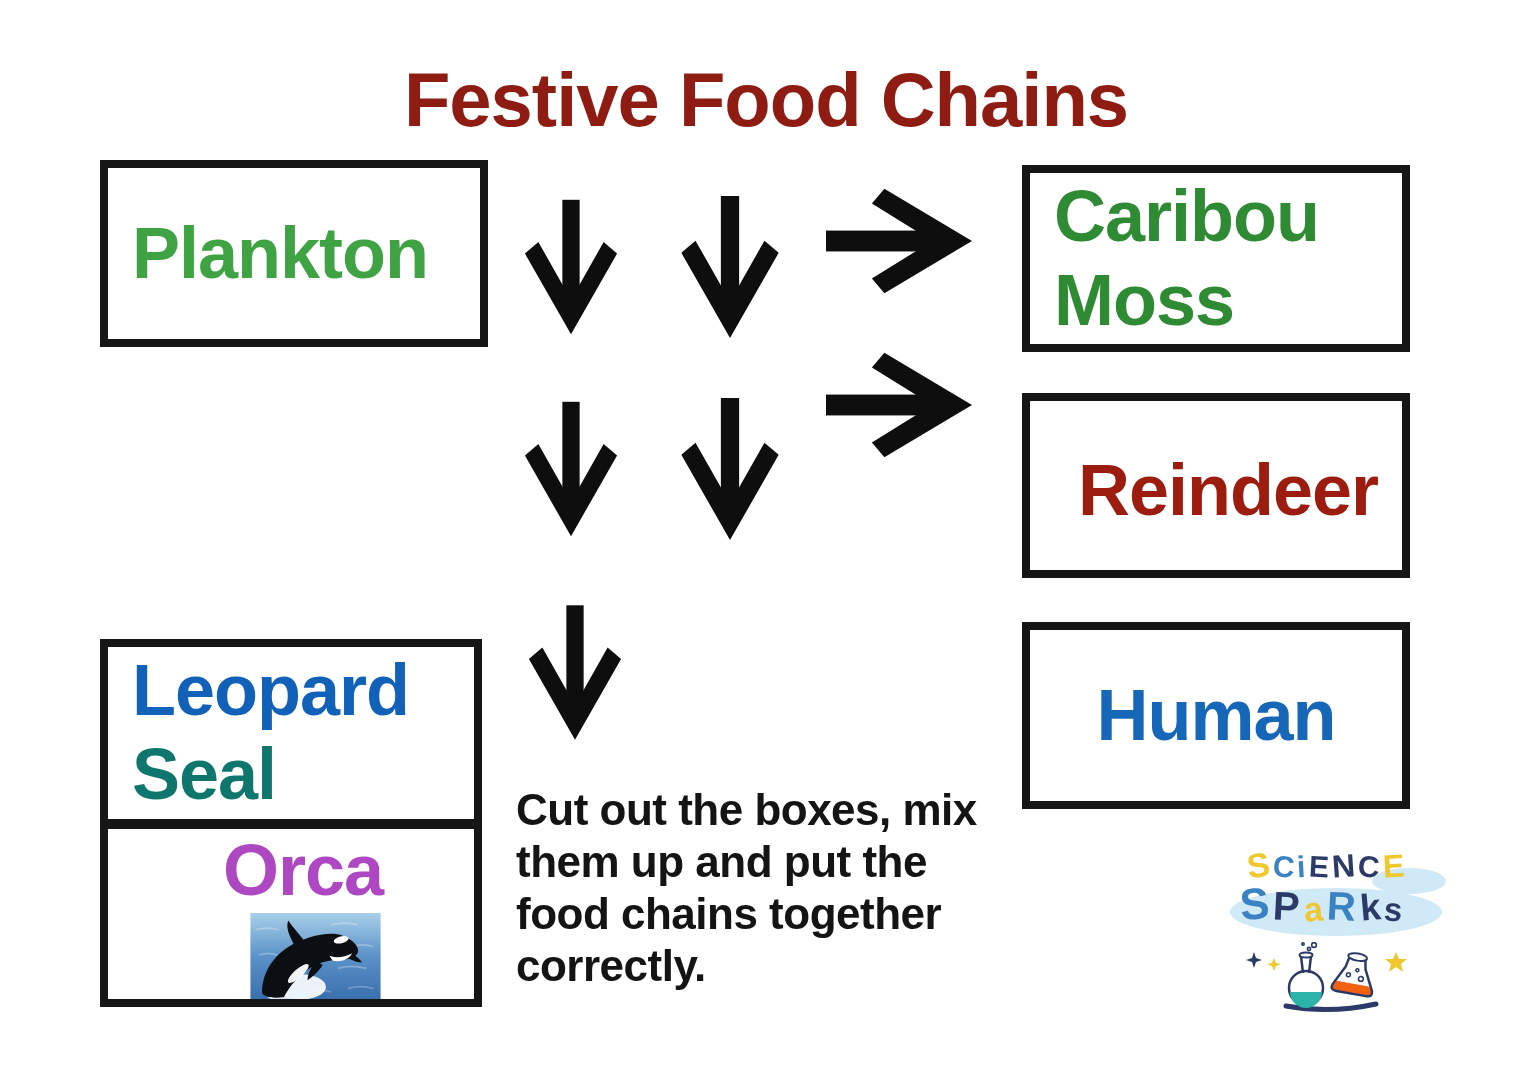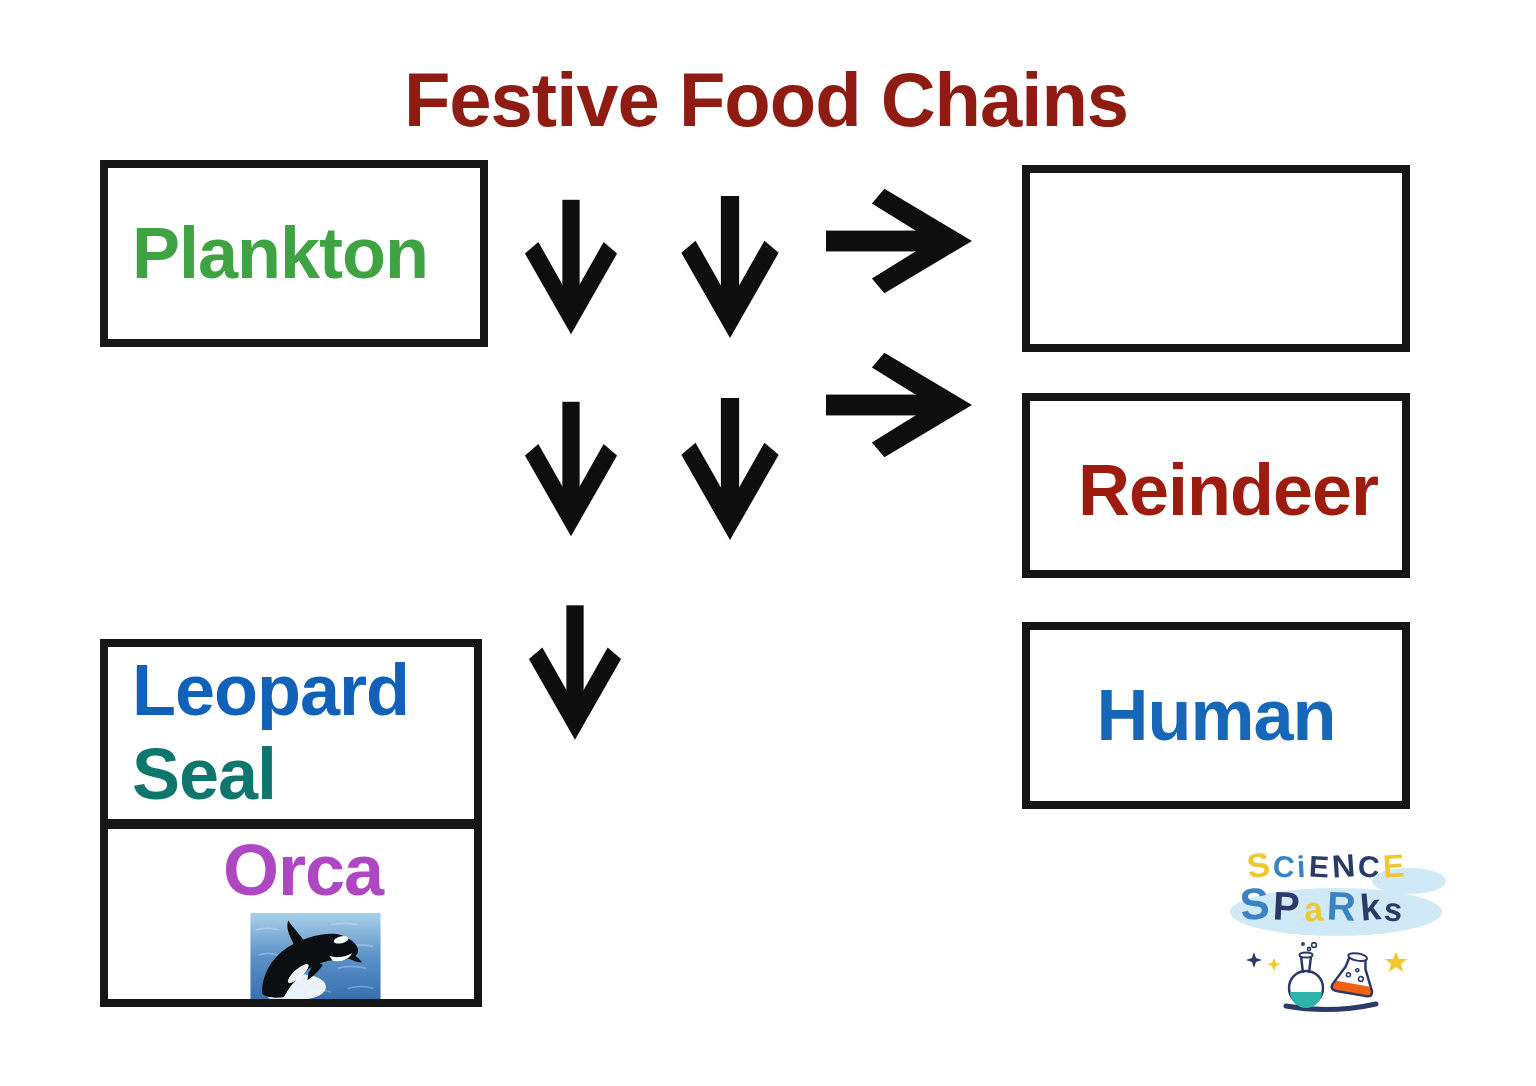--- a/index.html
+++ b/index.html
@@ -68,20 +68,22 @@
         <path d="M78,57 C72,65 68,73 68,80 C74,76 82,69 86,62 Z"></path>
         <path d="M116,47 C123,49 130,54 133,59 C126,59 117,55 112,51 Z"></path>
       </g>
       <ellipse cx="108" cy="32" rx="9" ry="4" fill="#ffffff" transform="rotate(-14 108 32)"></ellipse>
       <path d="M94,51 C101,54 112,53 121,48 C118,55 108,59 98,57 Z" fill="#ffffff"></path>
       <ellipse cx="57" cy="72" rx="16" ry="5" fill="#ffffff" opacity="0.95" transform="rotate(-42 57 72)"></ellipse>
     </svg>
   </div>
 
   <div class="box" style="left: 1022px; top: 165px; width: 388px; height: 187px; border-color: rgb(22, 22, 22);">
+    <span class="label" style="color: rgb(46, 139, 51);">Caribou</span>
+    <span class="label" style="color: rgb(46, 139, 51);">Moss</span>
   </div>
 
   <div class="box" style="left: 1022px; top: 393px; width: 388px; height: 185px; padding-top: 10px; border-color: rgb(22, 22, 22); align-items: center;">
     <span class="label" style="color: rgb(156, 28, 15);">Reindeer</span>
   </div>
 
   <div class="box center" style="left: 1022px; top: 622px; width: 388px; height: 187px; border-color: rgb(22, 22, 22);">
     <span class="label" style="font-size: 72px; color: rgb(23, 103, 185);">Human</span>
   </div>
 
@@ -123,20 +125,26 @@
       </g>
   </svg>
 
   <svg class="arrow" style="left:527px;top:601px" width="96" height="143" viewBox="0 0 100 140">
     <g style="fill: rgb(14, 14, 14);">
         <rect x="41" y="0" width="18" height="108"></rect>
       <polygon points="2,56 50,140 98,56 84,44 50,104 16,44"></polygon>
       </g>
   </svg>
 
+  <div class="instructions" style="color: rgb(20, 20, 20);">
+    <div>Cut out the boxes, mix</div>
+    <div>them up and put the</div>
+    <div>food chains together</div>
+    <div>correctly.</div>
+  </div>
 
   <div class="logo">
     <div class="logo-splash" style="left: -2px; top: 46px; width: 212px; height: 48px; background-color: rgb(207, 233, 246);"></div>
     <div class="logo-splash" style="left: 140px; top: 26px; width: 74px; height: 26px; background-color: rgb(207, 233, 246);"></div>
 
     <div class="logo-line" style="left:15px;top:6px;gap:3px">
       <span style="font-size: 34px; transform: rotate(-8deg); color: rgb(239, 199, 46);">S</span>
       <span style="font-size: 30px; transform: rotate(4deg); color: rgb(58, 130, 196);">C</span>
       <span style="font-size: 30px; transform: rotate(-3deg); color: rgb(58, 130, 196);">i</span>
       <span style="font-size: 30px; transform: rotate(3deg); color: rgb(43, 58, 102);">E</span>

